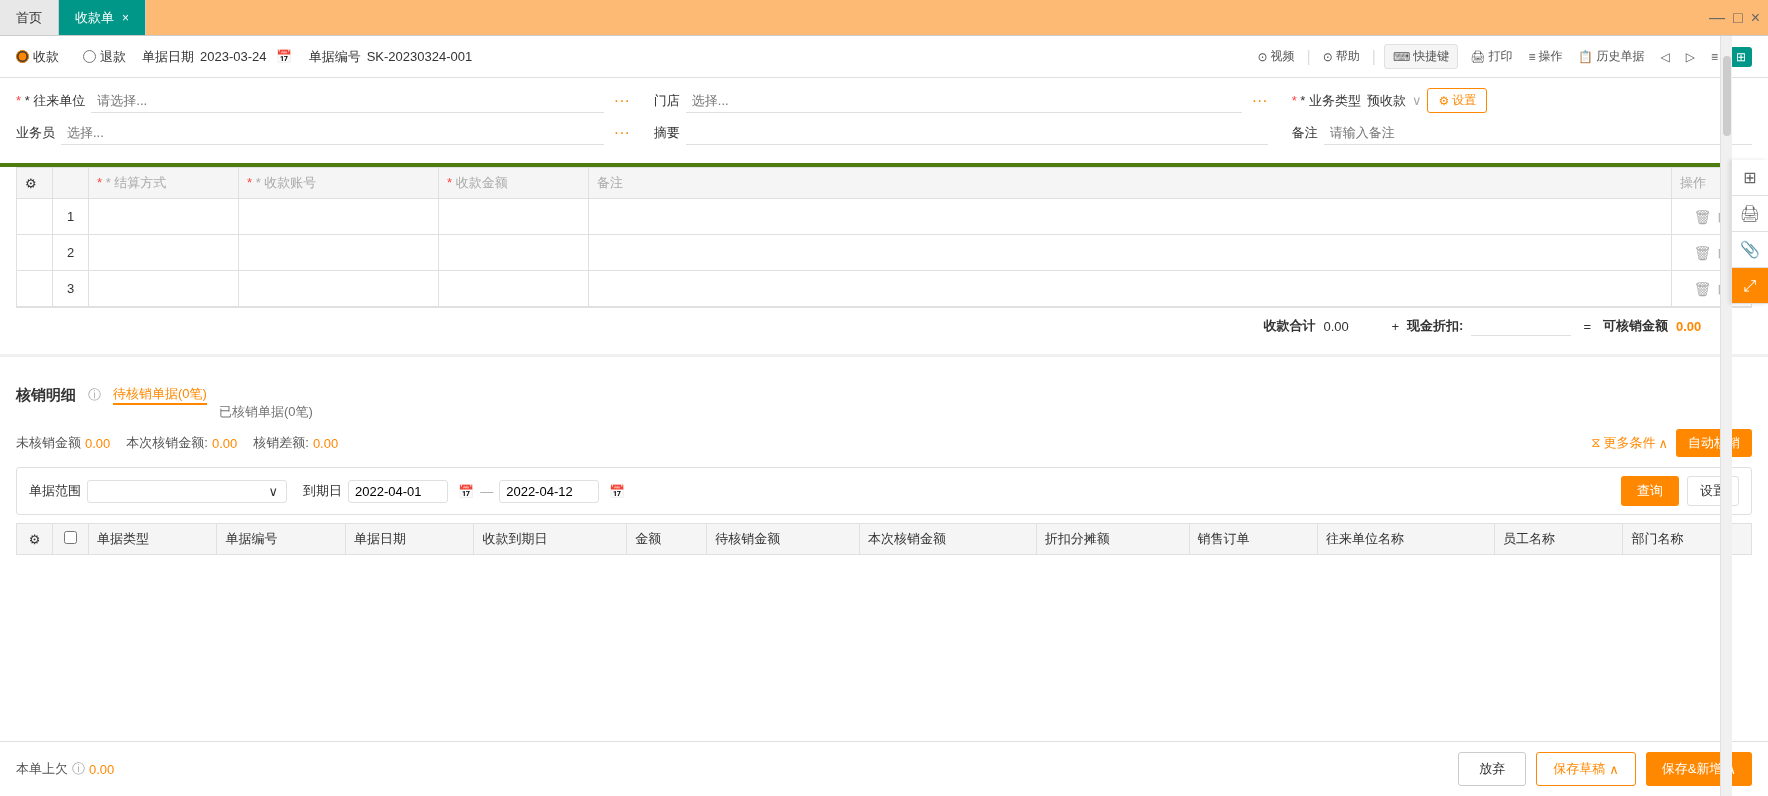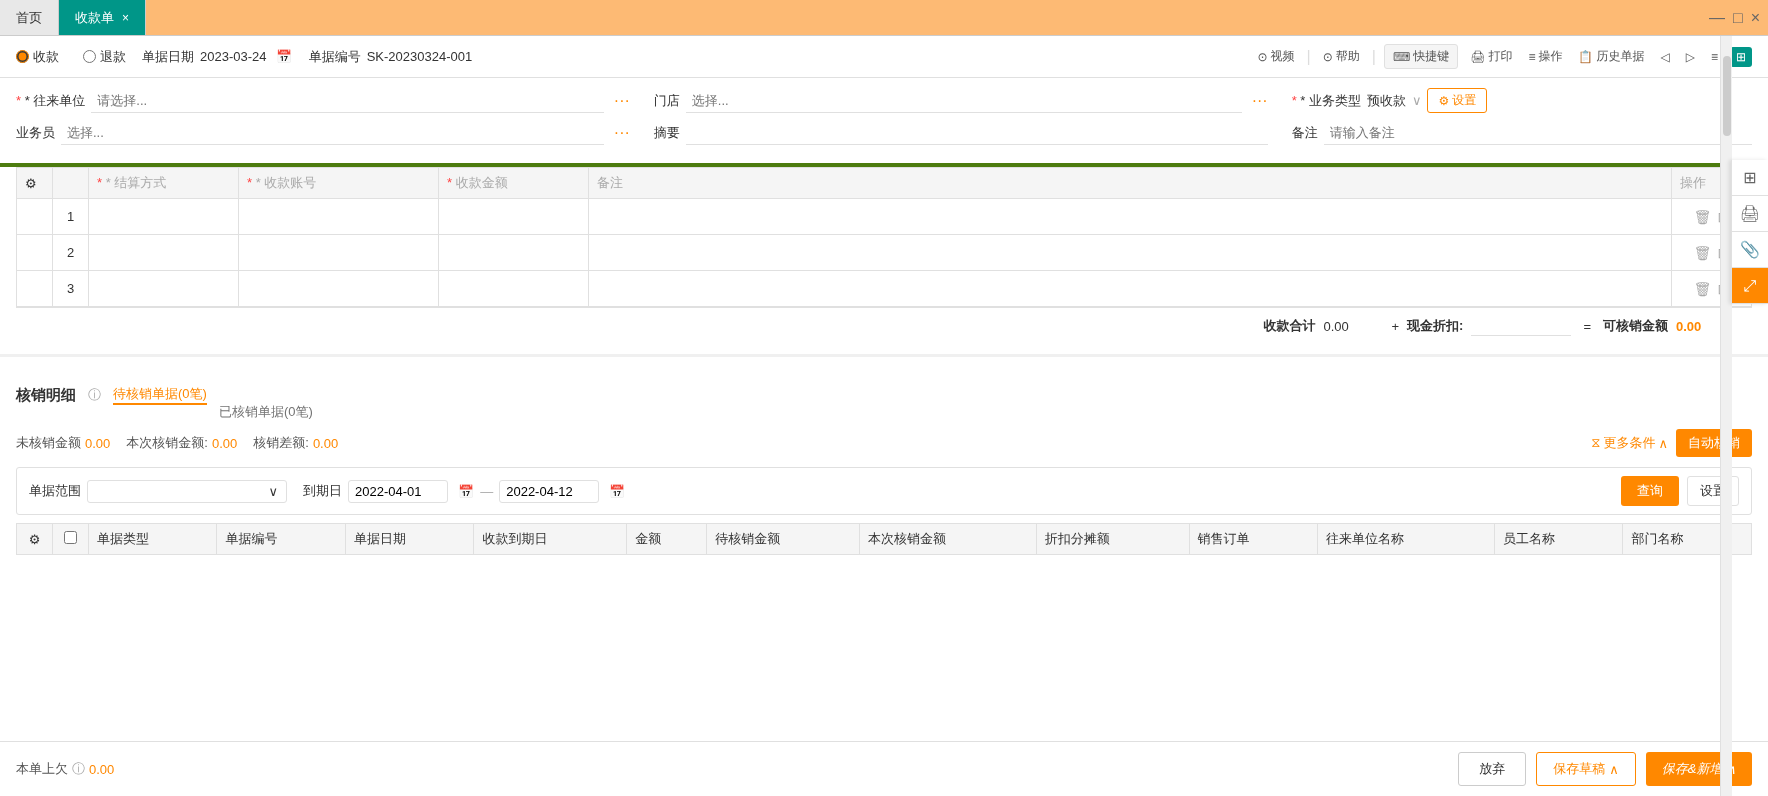--- a/index.html
+++ b/index.html
@@ -122,21 +122,21 @@
     
     .bottom-bar {
       display: flex; align-items: center; padding: 10px 16px; border-top: 1px solid #e0e0e0;
       background: #fff; gap: 12px; margin-top: auto;
     }
     .bottom-info { display: flex; align-items: center; gap: 4px; font-size: 13px; color: #555; }
     .bottom-info-value { color: #ff8800; }
     .bottom-right { margin-left: auto; display: flex; gap: 10px; }
     .btn-abandon { background: #fff; color: #333; border: 1px solid #ccc; padding: 7px 20px; border-radius: 3px; cursor: pointer; font-size: 13px; }
     .btn-save-draft { background: #fff; color: #ff8800; border: 1px solid #ff8800; padding: 7px 16px; border-radius: 3px; cursor: pointer; font-size: 13px; display: flex; align-items: center; gap: 4px; }
-    .btn-save-new { background: #ff8800; color: #fff; border: none; padding: 7px 16px; border-radius: 3px; cursor: pointer; font-size: 13px; display: flex; align-items: center; gap: 4px; font-style: italic; }
+    .btn-save-new { background: #ff8800; color: #fff; border: none; padding: 7px 16px; border-radius: 3px; cursor: pointer; font-size: 13px; display: flex; align-items: center; gap: 4px; }
 
     
     .right-panel {
       position: fixed; right: 0; top: 160px; display: flex; flex-direction: column;
       background: #fff; border-left: 1px solid #e0e0e0; box-shadow: -2px 0 4px rgba(0,0,0,0.1);
       z-index: 100;
     }
     .right-panel-btn {
       width: 36px; height: 36px; display: flex; align-items: center; justify-content: center;
       border-bottom: 1px solid #e0e0e0; cursor: pointer; color: #666; font-size: 16px;

